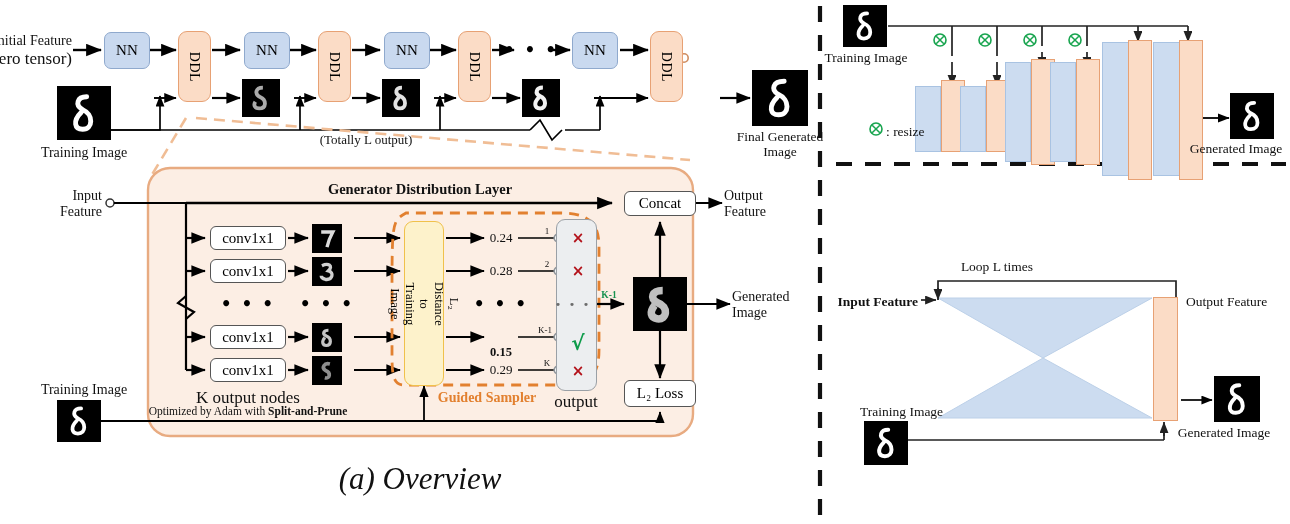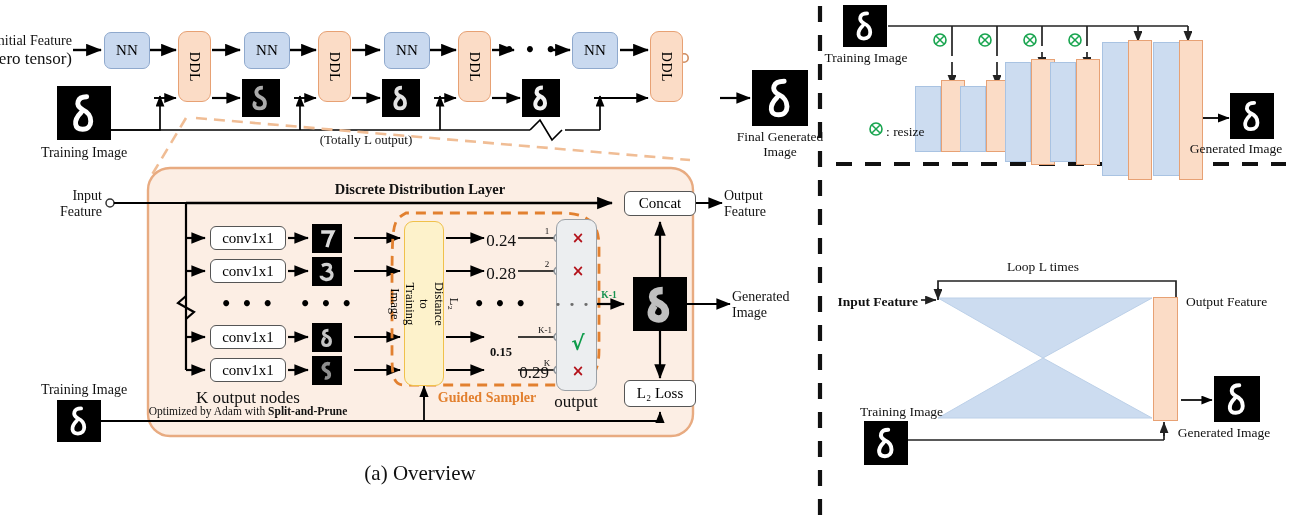--- a/index.html
+++ b/index.html
@@ -24,23 +24,23 @@
   .argbox{background:#eceef0;border:1.6px solid #9aa0a6;border-radius:9px;}
   .mn{position:absolute;background:#000;overflow:hidden;}
   .mn svg{display:block;}
   .xmark{position:absolute;color:#b3121a;font-size:15px;font-weight:bold;
          font-family:"DejaVu Sans",sans-serif;transform:translate(-50%,-50%);}
   .ckmark{position:absolute;color:#0e9c4a;font-size:20px;font-weight:bold;
           font-family:"DejaVu Sans",sans-serif;transform:translate(-50%,-50%);}
   .gsamp{color:#e2802f;font-weight:bold;font-size:14px;}
   .kgrn{color:#17924f;font-weight:bold;font-size:9.5px;}
   .idx{font-size:9px;color:#111;}
-  .val{font-size:17px;}
+  .val{font-size:13px;}
   .valb{font-size:12.5px;font-weight:bold;}
-  .cap{font-size:21px;}
+  .cap{font-size:31px;font-style:italic;}
   .capsm{font-size:21px;}
   .ttl{font-weight:bold;font-size:14.5px;}
   .sm{font-size:17px;}
   .sm2{font-size:11.5px;}
   .lbl{font-size:13.5px;}
   .dots{position:absolute;font-size:17px;letter-spacing:2px;font-weight:bold;
         transform:translate(-50%,-50%);font-family:"DejaVu Sans",sans-serif;}
   .grdots{position:absolute;font-size:11px;letter-spacing:2px;color:#6b6b6b;
         transform:translate(-50%,-50%);font-family:"DejaVu Sans",sans-serif;}
   .resize-ic{position:absolute;transform:translate(-50%,-50%);}
@@ -315,21 +315,21 @@
       <g stroke="#ffffff" stroke-width="3.5" fill="none" stroke-linecap="round">
         <path d="M23,8 C15,8 13,14 19,17.5 C27,21 27,32 19,32 C13,32 11.5,26 18,19.5"></path>
       </g>
       </svg>
   </div>
   <div class="txt ctr" style="left:780px;top:129px;font-size:13.5px;">
     <span>Final Generated</span><br>
     <span>Image</span>
   </div>
 
-  <div class="txt ctr ttl" style="left:420px;top:181px;">Discrete Distribution Layer</div>
+  <div class="txt ctr ttl" style="left:420px;top:181px;">Generator Distribution Layer</div>
 
   <div class="txt rgt" style="left:102px;top:188px;font-size:14px;text-align:right;">
     <span>Input</span><br>
     <span>Feature</span>
   </div>
 
   <div class="boxlbl wbox" style="left:210px;top:226px;width:76px;height:24px;">
     <span>conv1x1</span>
   </div>
   <div class="boxlbl wbox" style="left:210px;top:259px;width:76px;height:24px;">
@@ -386,21 +386,21 @@
     <span>
       <span>L₂ Distance to</span><br>
       <span>Training Image</span>
     </span>
   </div>
 
   <div class="txt ctr val" style="left:501px;top:231px;">0.24</div>
   <div class="txt ctr val" style="left:501px;top:264px;">0.28</div>
   <div class="dots" style="left:501px;top:304px;">• • •</div>
   <div class="txt ctr valb" style="left:501px;top:345px;">0.15</div>
-  <div class="txt ctr val" style="left:501px;top:363px;margin-left:33px;">0.29</div>
+  <div class="txt ctr val" style="left:501px;top:363px;">0.29</div>
 
   <div class="txt ctr idx" style="left:547px;top:226px;">1</div>
   <div class="txt ctr idx" style="left:547px;top:259px;">2</div>
   <div class="txt ctr idx" style="left:545px;top:325px;">K-1</div>
   <div class="txt ctr idx" style="left:547px;top:358px;">K</div>
 
   <div class="abs argbox" style="left:556px;top:219px;width:39px;height:170px;"></div>
   <div class="xmark" style="left:578px;top:238px;">×</div>
   <div class="xmark" style="left:578px;top:271px;">×</div>
   <div class="grdots" style="left:573px;top:304px;">• • •</div>
@@ -513,21 +513,21 @@
     <svg viewBox="0 0 40 40" width="44" height="46">
         <rect width="40" height="40" fill="#000"></rect>
       <g stroke="#ffffff" stroke-width="3.4" fill="none" stroke-linecap="round">
         <path d="M22,8 C15,8 13,14 19,17.5 C27,21 27,32 19,32 C13,32 11.5,26 18,19.5"></path>
       </g>
       </svg>
   </div>
   <div class="txt ctr lbl" style="left:1236px;top:141px;">Generated Image</div>
 
 
-  <div class="txt ctr lbl" style="left:1043px;top:259px;">Loop L times</div>
+  <div class="txt ctr lbl" style="left:997px;top:259px;">Loop L times</div>
 
   <div class="abs" style="left:1153px;top:297px;width:23px;height:122px;background:#fbdcc6;border:1px solid #e7a174;"></div>
 
   <div class="txt rgt lbl" style="left:918px;top:294px;font-weight:bold;">Input Feature</div>
   <div class="txt lbl" style="left:1186px;top:294px;">Output Feature</div>
 
   <div class="txt lbl" style="left:860px;top:404px;">Training Image</div>
   <div class="mn" style="left:864px;top:421px;width:44px;height:44px;">
     <svg viewBox="0 0 40 40" width="44" height="44">
         <rect width="40" height="40" fill="#000"></rect>

